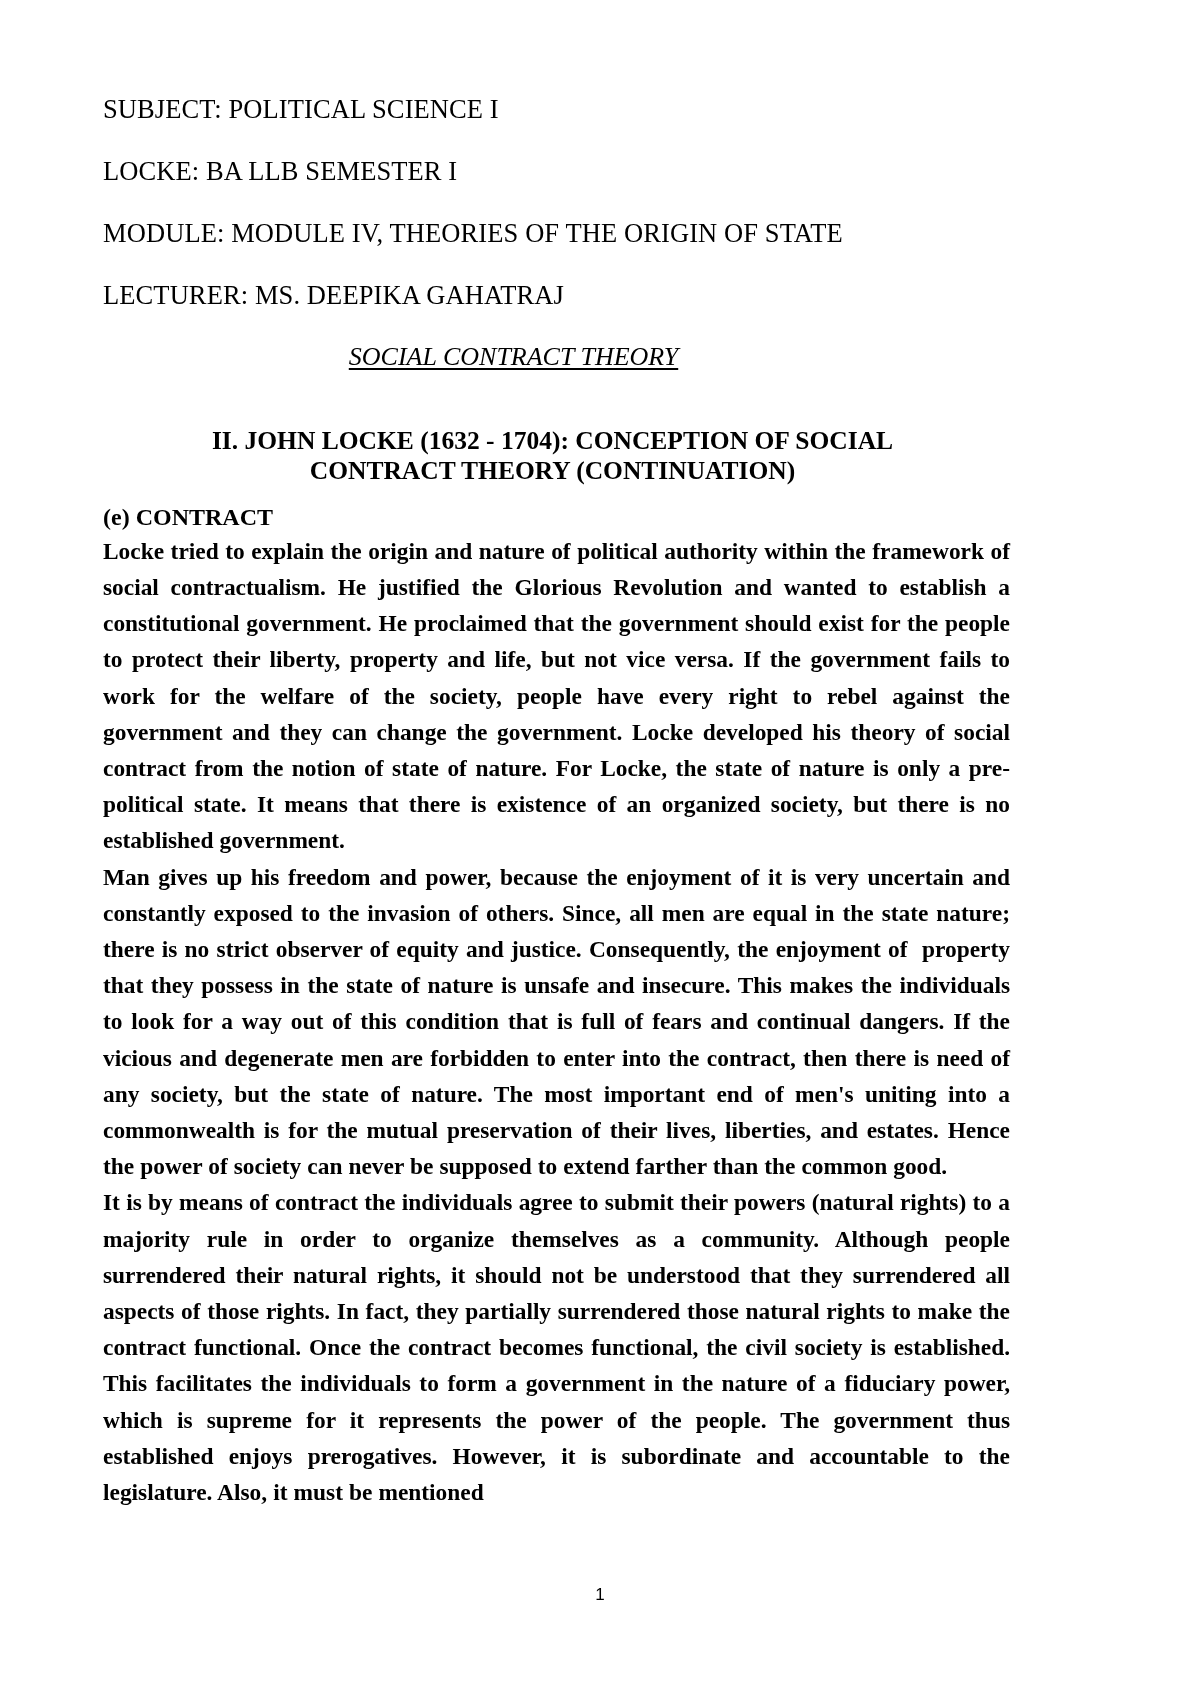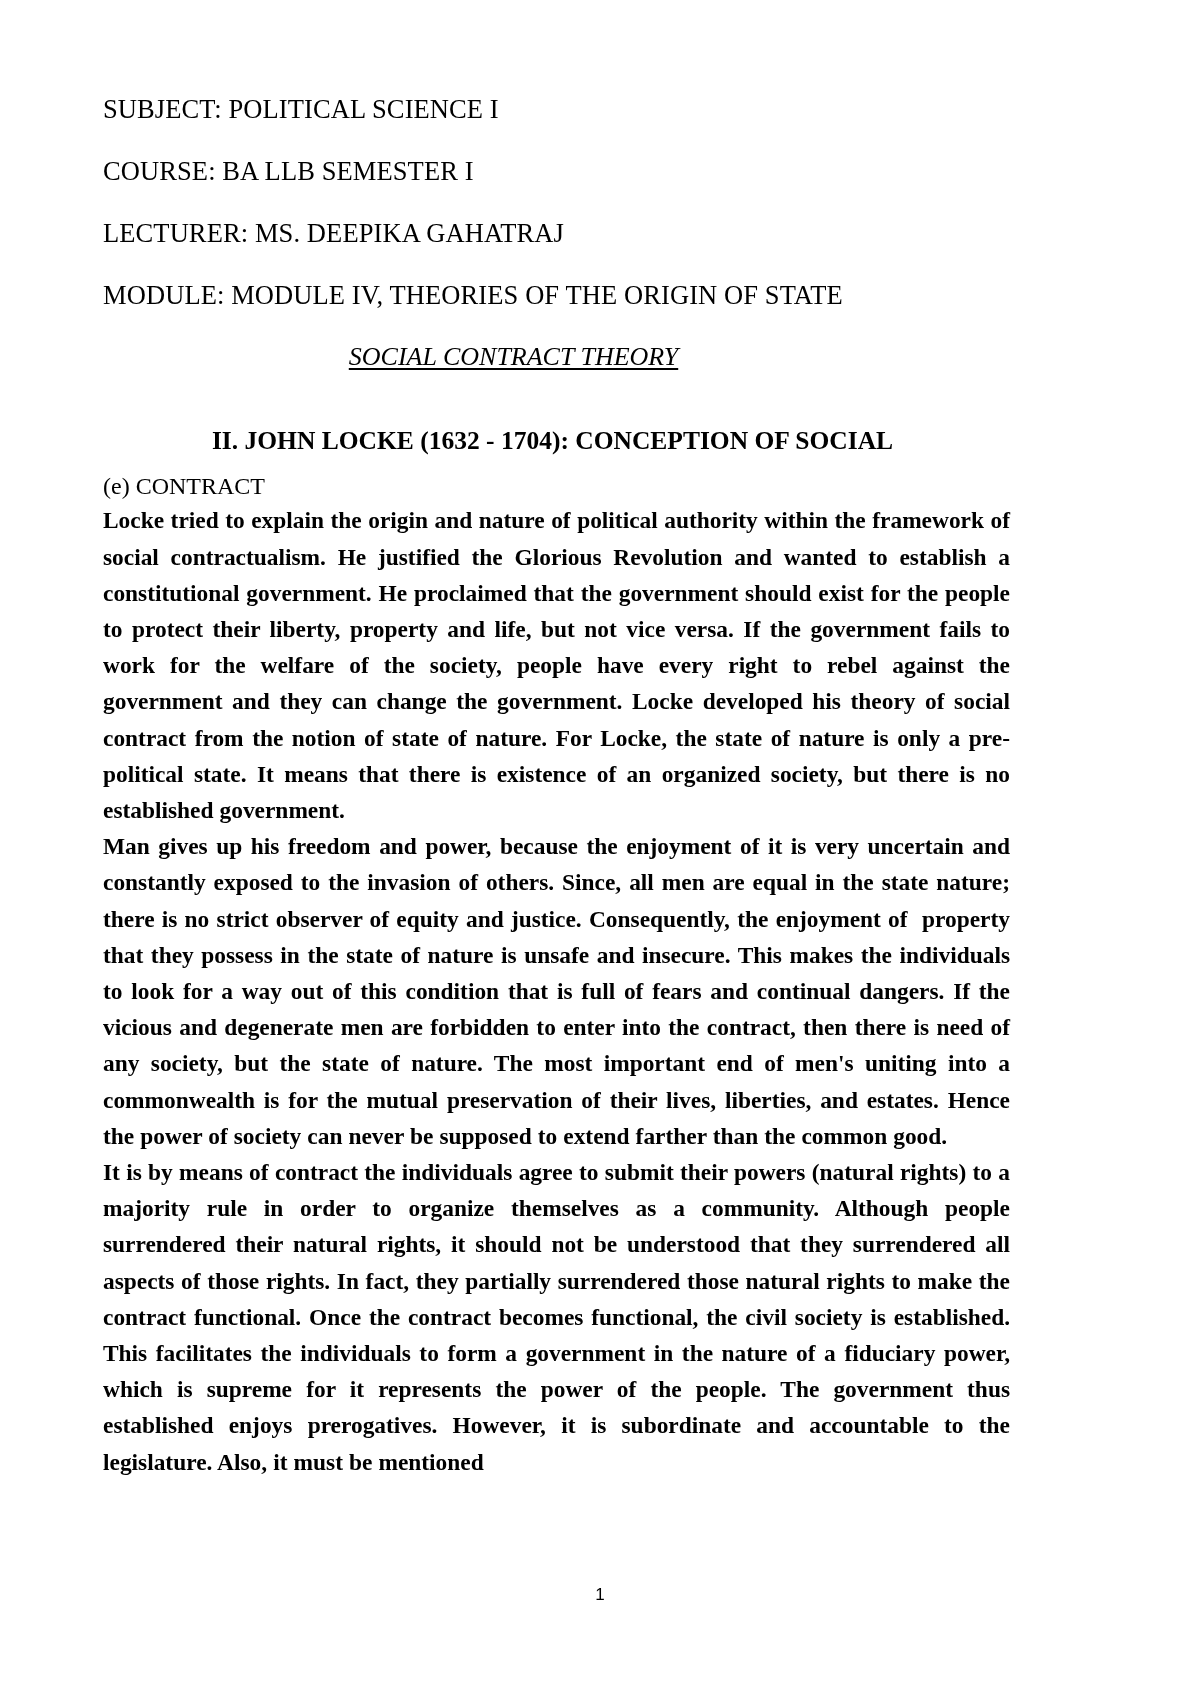--- a/index.html
+++ b/index.html
@@ -60,21 +60,21 @@
     padding: 0 8px 0 0;
   }
   .section-title .u {
     text-underline-offset: 2px;
     text-decoration-thickness: 2.5px;
   }
 
   
   .sub-heading {
     font-size: 24px;
-    font-weight: normal;
+    font-weight: bold;
     line-height: 1.0;
     margin: 18px 0 4px 0;
     text-align: left;
   }
 
   
   .body-text {
     font-size: 23.4px;
     line-height: 36.2px;
     text-align: justify;
@@ -98,27 +98,27 @@
     line-height: 1;
     color: #000000;
   }
 </style>
 </head>
 <body>
 
 <div class="page">
 
   <div class="meta-line">SUBJECT: POLITICAL SCIENCE I</div>
-  <div class="meta-line">COURSE: BA LLB SEMESTER I</div>
+  <div class="meta-line">LOCKE: BA LLB SEMESTER I</div>
+  <div class="meta-line">MODULE: MODULE IV, THEORIES OF THE ORIGIN OF STATE</div>
   <div class="meta-line">LECTURER: MS. DEEPIKA GAHATRAJ</div>
-  <div class="meta-line">MODULE: MODULE IV, THEORIES OF THE ORIGIN OF STATE</div>
 
   <div class="doc-title"><span class="u">SOCIAL CONTRACT THEORY</span></div>
 
-  <div class="section-title"><span class="u">II. JOHN LOCKE (1632 - 1704): CONCEPTION OF SOCIAL</span><br></div>
+  <div class="section-title"><span class="u">II. JOHN LOCKE (1632 - 1704): CONCEPTION OF SOCIAL</span><br><span class="u">CONTRACT THEORY (CONTINUATION)</span></div>
 
   <div class="sub-heading">(e) CONTRACT</div>
 
   <p class="body-text">Locke tried to explain the origin and nature of political authority within the framework of social contractualism. He justified the Glorious Revolution and wanted to establish a constitutional government. He proclaimed that the government should exist for the people to protect their liberty, property and life, but not vice versa. If the government fails to work for the welfare of the society, people have every right to rebel against the government and they can change the government. Locke developed his theory of social contract from the notion of state of nature. For Locke, the state of nature is only a pre-political state. It means that there is existence of an organized society, but there is no established government.</p>
   <p class="body-text">Man gives up his freedom and power, because the enjoyment of it is very uncertain and constantly exposed to the invasion of others. Since, all men are equal in the state nature; there is no strict observer of equity and justice. Consequently, the enjoyment of  property that they possess in the state of nature is unsafe and insecure. This makes the individuals to look for a way out of this condition that is full of fears and continual dangers. If the vicious and degenerate men are forbidden to enter into the contract, then there is need of any society, but the state of nature. The most important end of men's uniting into a commonwealth is for the mutual preservation of their lives, liberties, and estates. Hence the power of society can never be supposed to extend farther than the common good.</p>
   <p class="body-text">It is by means of contract the individuals agree to submit their powers (natural rights) to a majority rule in order to organize themselves as a community. Although people surrendered their natural rights, it should not be understood that they surrendered all aspects of those rights. In fact, they partially surrendered those natural rights to make the contract functional. Once the contract becomes functional, the civil society is established. This facilitates the individuals to form a government in the nature of a fiduciary power, which is supreme for it represents the power of the people. The government thus established enjoys prerogatives. However, it is subordinate and accountable to the legislature. Also, it must be mentioned</p>
 
 </div>
 
 <div class="page-number">1</div>

